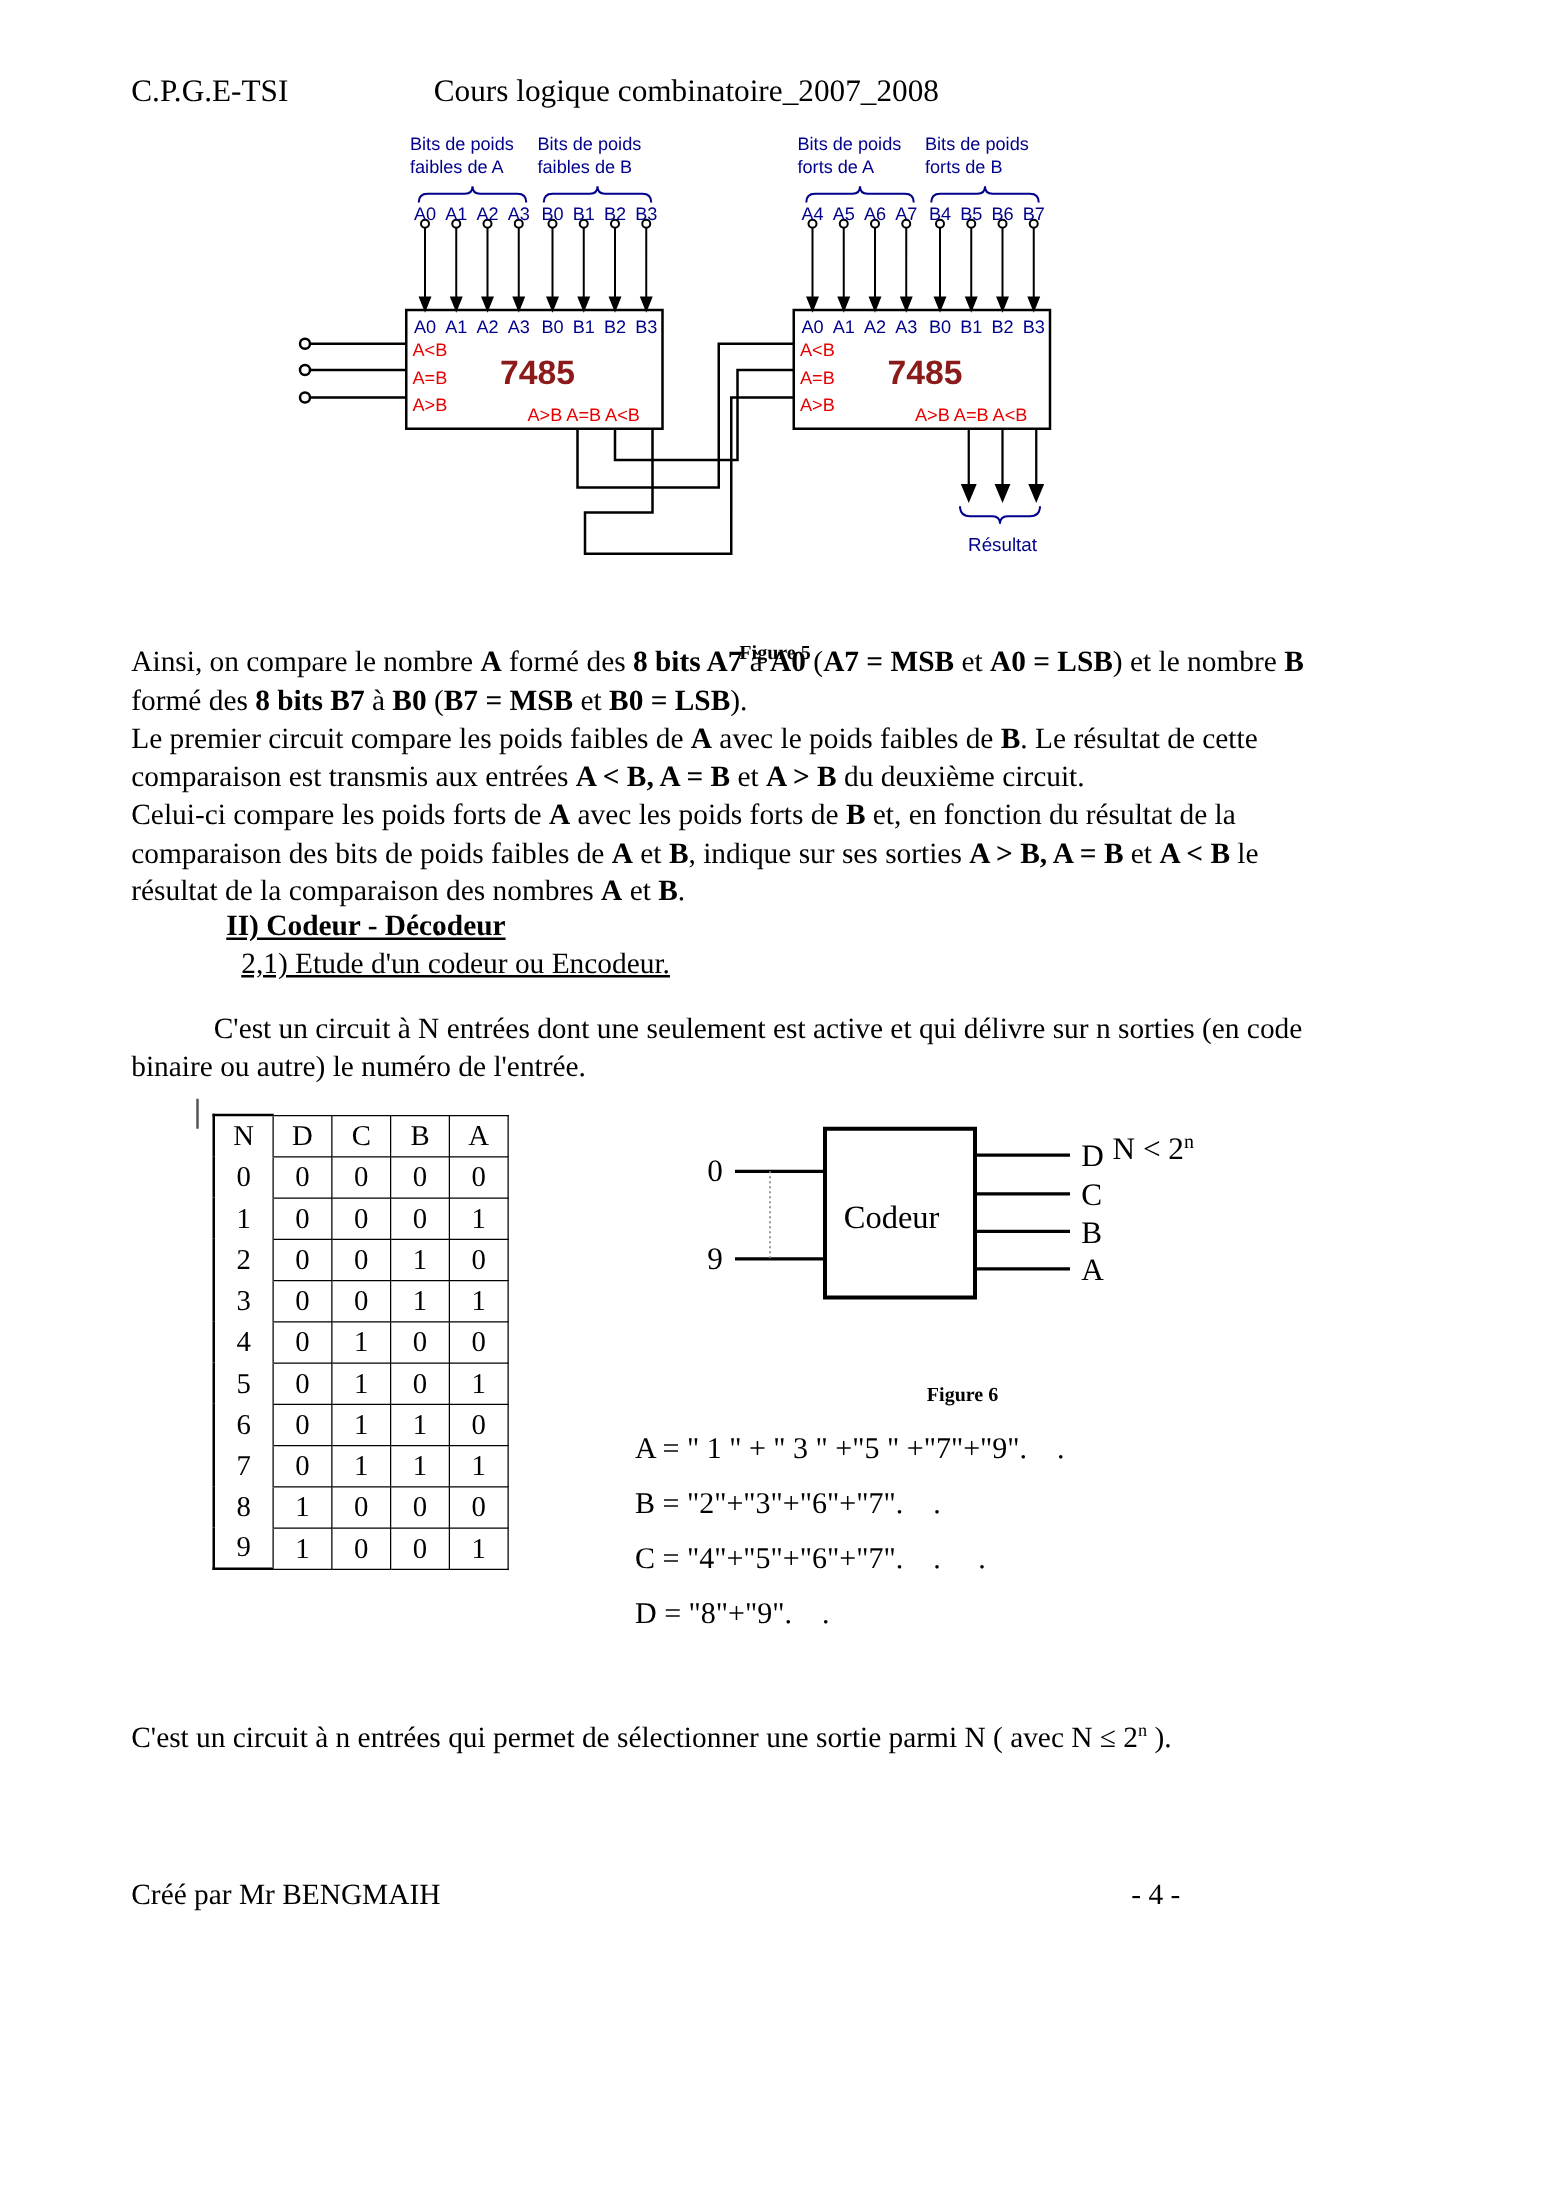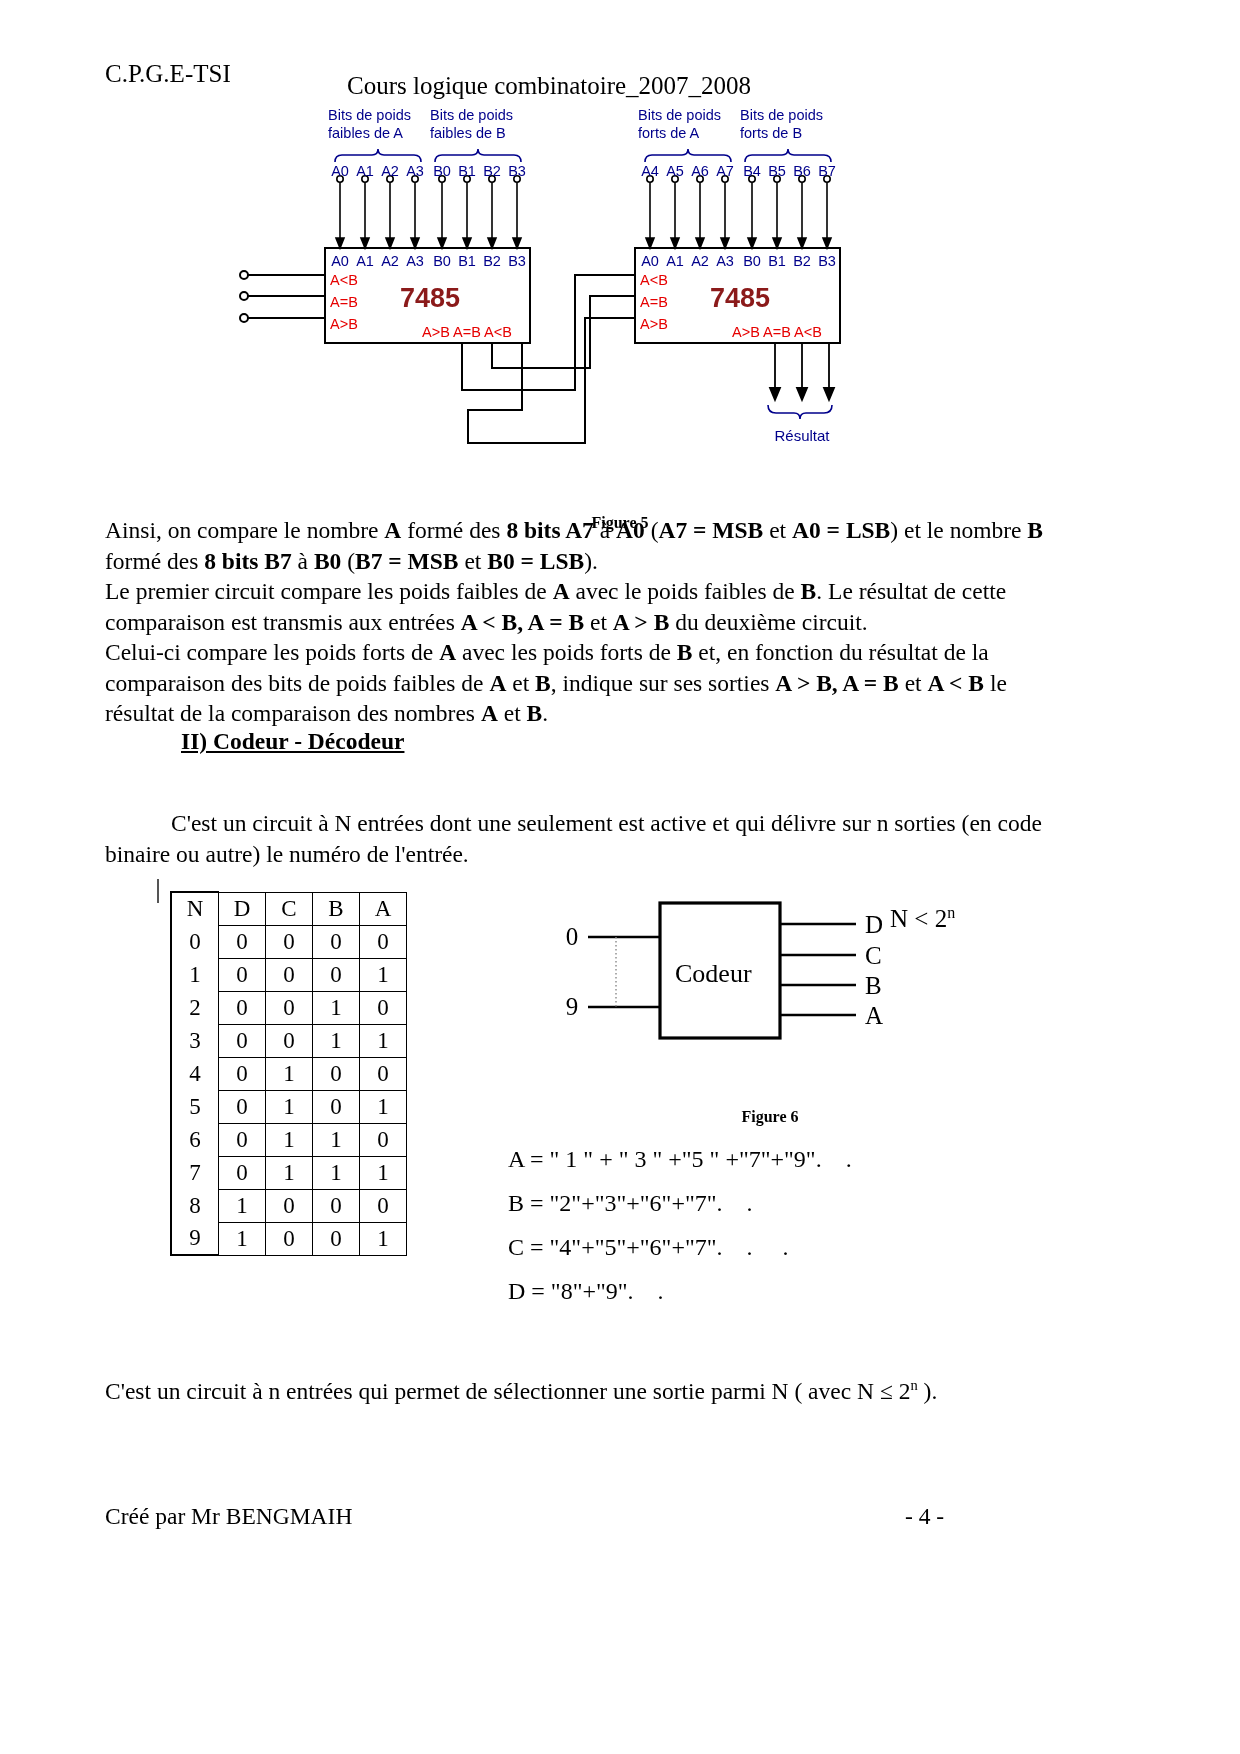--- a/index.html
+++ b/index.html
@@ -9,21 +9,21 @@
     font-family:"Liberation Serif", serif;
     color:#000;
     position:relative;
     overflow:hidden;
   }
   .page { position:absolute; inset:0; }
 
   
   .hdr { position:absolute; top:60px; left:0; width:1060px; height:34px; }
   .hdr-left  { position:absolute; left:105px; top:0; font-size:25px; }
-  .hdr-mid   { position:absolute; left:347px; top:12px; font-size:25px; }
+  .hdr-mid   { position:absolute; left:347px; top:0; font-size:25px; }
 
   
   .fig5 { position:absolute; left:230px; top:100px; width:660px; height:375px; }
   .fig5 svg { display:block; }
 
   .cap { text-align:center; font-weight:bold; font-size:16px; }
   #fig5-cap { position:absolute; left:0; top:482px; width:1240px;margin-top:32px; }
 
   
   .para { position:absolute; left:105px; width:1032px; font-size:23.5px; line-height:30.5px; text-align:left; }
@@ -266,20 +266,21 @@
   </div>
 
   <div class="para" id="p2">
     <span>Le premier circuit compare les poids faibles de </span><b>A</b><span> avec le poids faibles de </span><b>B</b><span>. Le résultat de cette</span><br>
     <span>comparaison est transmis aux entrées </span><b>A &lt; B, A = B</b><span> et </span><b>A &gt; B</b><span> du deuxième circuit.</span>
   </div>
 
   <div class="sec-head" id="sec2">II) Codeur - Décodeur</div>
   <div id="sec2-dot">.</div>
 
+  <div class="sub-head" id="sub21">2,1) Etude d'un codeur ou Encodeur.</div>
 
   <div id="p4">
     <span style="display:inline-block;text-indent:66px;width:100%">C'est un circuit à N entrées dont une seulement est active et qui délivre sur n sorties (en code</span>
     <span>binaire ou autre) le numéro de l'entrée.</span>
   </div>
 
   <div class="tick"></div>
   <table class="tt">
     <tbody>
       <tr>

